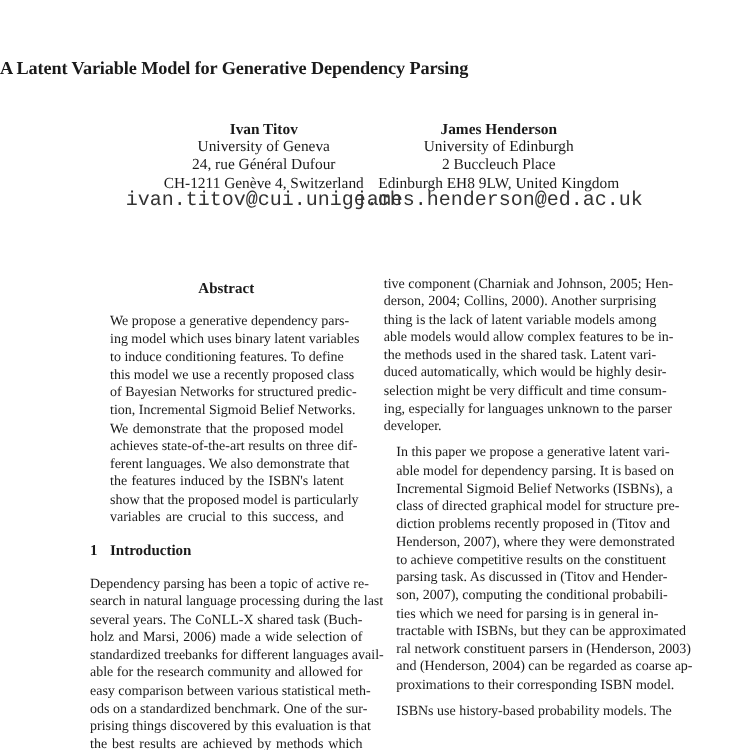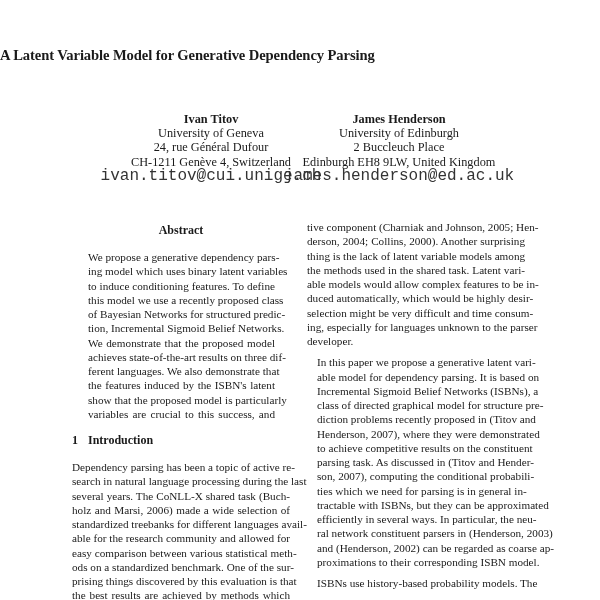--- a/index.html
+++ b/index.html
@@ -2,21 +2,21 @@
 <html><head>
 <meta charset="utf-8">
 <style>
   html, body { margin:0; padding:0; background:#fff; }
   body { width:600px; height:600px; position:relative; overflow:hidden;
          font-family:"Liberation Serif", serif; color:#1a1a1a; }
   .title { position:absolute; top:47px; left:0; width:600px; text-align:left;
            font-weight:bold; font-size:14.6px; letter-spacing:-0.1px; }
   .author { position:absolute; top:96px; width:240px; text-align:center;
             font-size:12.3px; line-height:14.2px; }
-  .author .name { font-weight:bold;margin-top:16px; }
+  .author .name { font-weight:bold; }
   .author .email { font-family:"Liberation Mono", monospace; font-size:16px; color:#333; }
   #author-1 { left:91px; }
   #author-2 { left:279px; }
   .col { position:absolute; font-size:11.2px; line-height:14.25px; text-align:justify; }
   .abstract-heading { position:absolute; top:223px; left:72px; width:218px; text-align:center;
                       font-weight:bold; font-size:12px; }
   #abstract-body { top:250px; left:88px; width:187px; }
   .sec-heading { position:absolute; top:433px; left:72px; font-weight:bold; font-size:12px; }
   .sec-heading .num { display:inline-block; width:16px; }
   #intro-body { top:460px; left:72px; width:218px; }
@@ -77,40 +77,39 @@
     <span class="line">ods on a standardized benchmark. One of the sur-</span>
     <span class="line">prising things discovered by this evaluation is that</span>
     <span class="line">the best results are achieved by methods which</span>
   </div>
 
 <div class="col" id="right-col">
   <p>
       <span class="line">tive component (Charniak and Johnson, 2005; Hen-</span>
       <span class="line">derson, 2004; Collins, 2000). Another surprising</span>
       <span class="line">thing is the lack of latent variable models among</span>
+      <span class="line">able models would allow complex features to be in-</span>
       <span class="line">the methods used in the shared task. Latent vari-</span>
-      <span class="line">able models would allow complex features to be in-</span>
       <span class="line">duced automatically, which would be highly desir-</span>
       <span class="line">selection might be very difficult and time consum-</span>
       <span class="line">ing, especially for languages unknown to the parser</span>
       <span class="line last">developer.</span>
     </p>
   <p class="indent">
       <span class="line">In this paper we propose a generative latent vari-</span>
       <span class="line">able model for dependency parsing. It is based on</span>
       <span class="line">Incremental Sigmoid Belief Networks (ISBNs), a</span>
       <span class="line">class of directed graphical model for structure pre-</span>
       <span class="line">diction problems recently proposed in (Titov and</span>
       <span class="line">Henderson, 2007), where they were demonstrated</span>
       <span class="line">to achieve competitive results on the constituent</span>
       <span class="line">parsing task. As discussed in (Titov and Hender-</span>
       <span class="line">son, 2007), computing the conditional probabili-</span>
       <span class="line">ties which we need for parsing is in general in-</span>
       <span class="line">tractable with ISBNs, but they can be approximated</span>
-      <span class="line">efficiently in several ways. In particular, the neu-</span>
       <span class="line">ral network constituent parsers in (Henderson, 2003)</span>
-      <span class="line">and (Henderson, 2002) can be regarded as coarse ap-</span>
+      <span class="line">and (Henderson, 2004) can be regarded as coarse ap-</span>
       <span class="line last">proximations to their corresponding ISBN model.</span>
     </p>
   <p class="indent">
       <span class="line">ISBNs use history-based probability models. The</span>
     </p>
 </div>
 
 </body></html>

